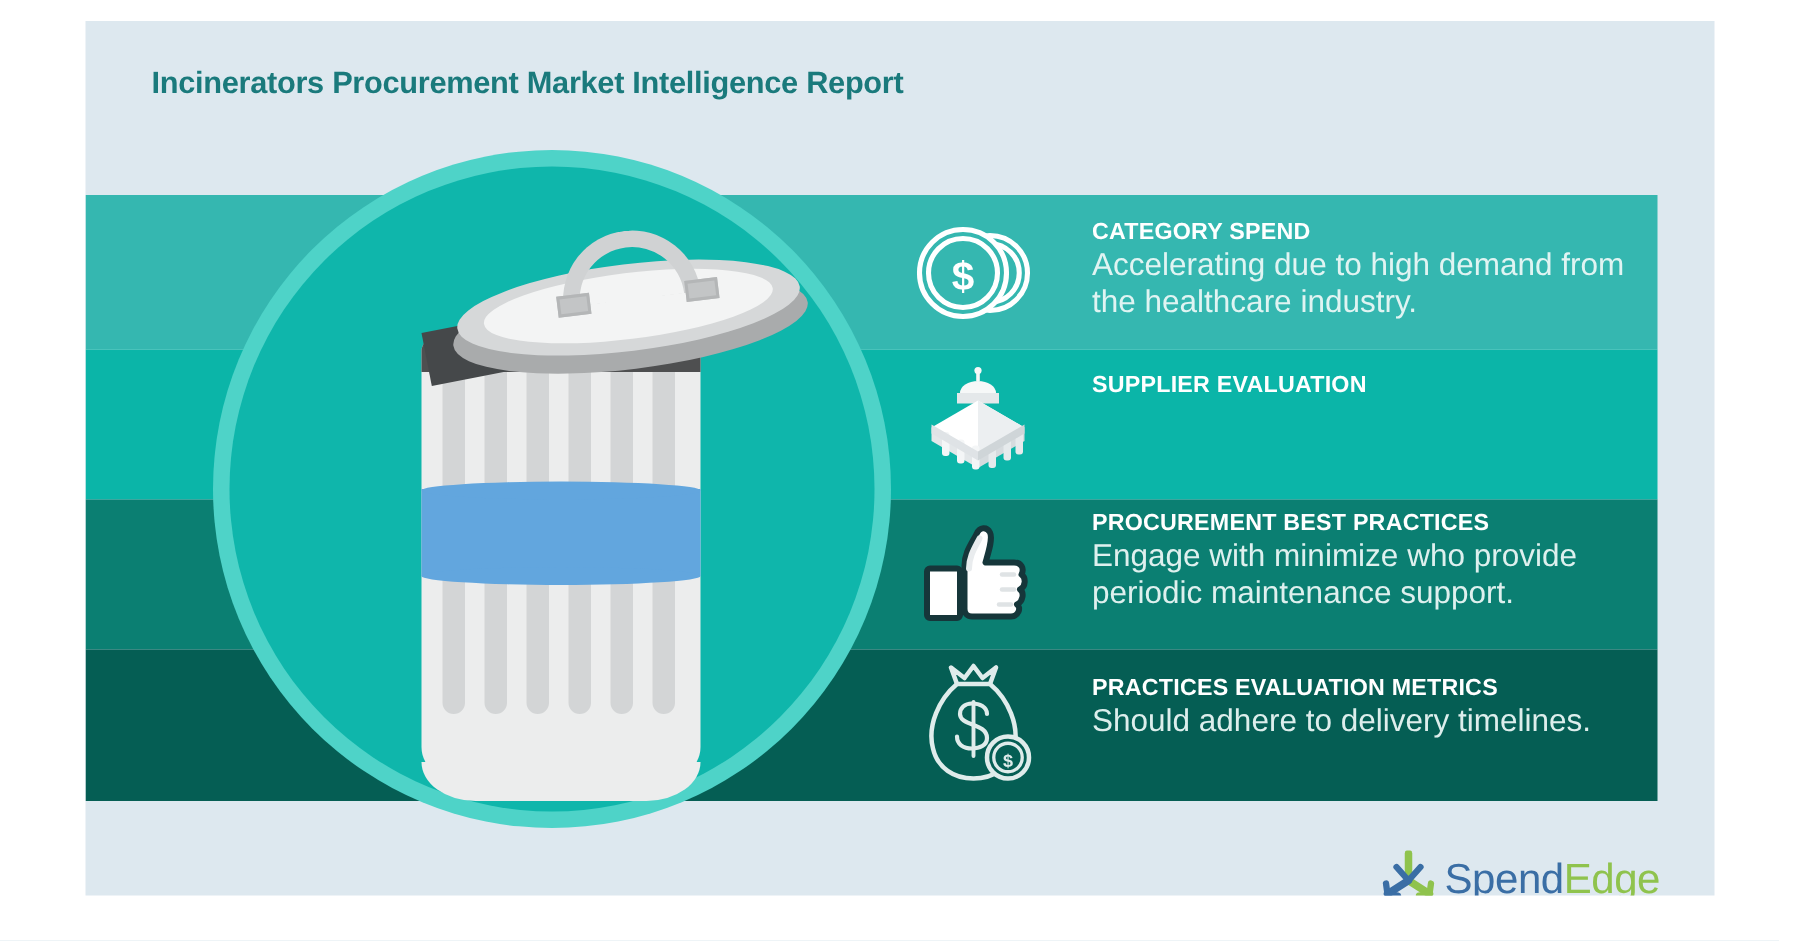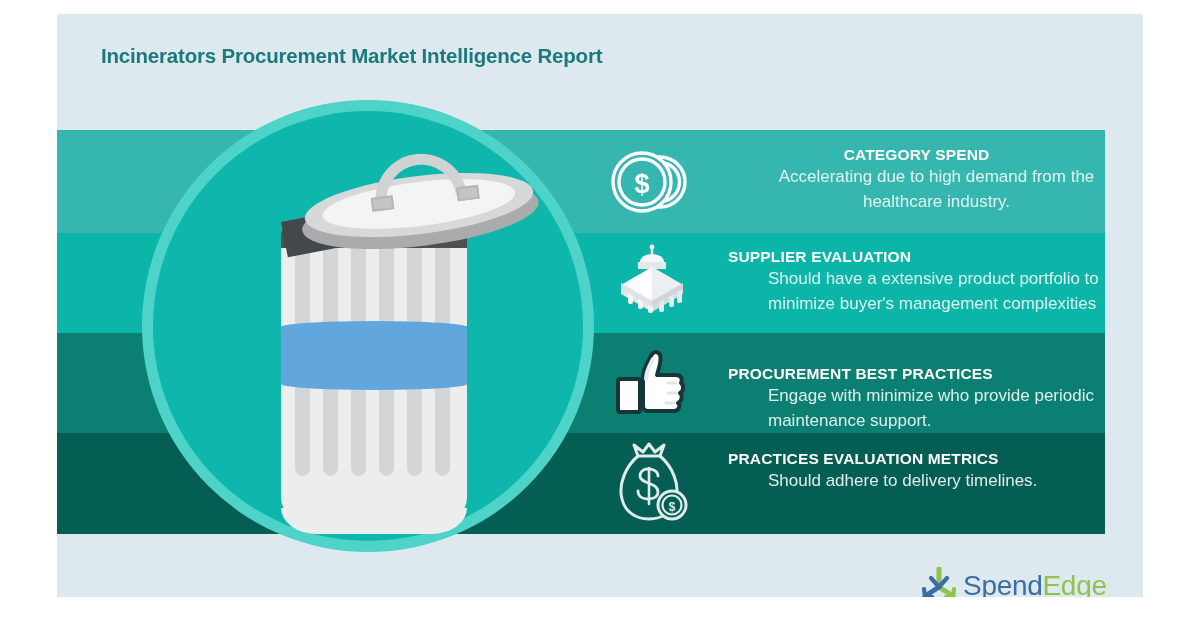--- a/index.html
+++ b/index.html
@@ -32,24 +32,23 @@
   .band{position:absolute;left:0;width:1048px;}
   .band .txtwrap{
     position:absolute;left:671px;
     color:#ffffff;
   }
   .band .bhead{
     font-size:15.5px;font-weight:bold;letter-spacing:0.15px;
     line-height:19px;white-space:nowrap;
   }
   .band .bbody{
-    font-size:17px;font-weight:normal;line-height:25px;
+    font-size:21px;font-weight:normal;line-height:25px;
     color:#eef9f8;opacity:.93;
     max-width:400px;
-    margin-left:40px;
   }
   .iconbox{
     position:absolute;left:543px;width:104px;
     display:flex;align-items:center;justify-content:center;
   }
 
   
   .circle-ring{
     position:absolute;left:85px;top:86px;
     width:452px;height:452px;border-radius:50%;
@@ -157,21 +156,21 @@
       <div class="band" style="top:0px;height:103px;background:#35b7b0;">
         <div class="iconbox" style="top:16px;height:72px;">
           <svg width="82" height="66" viewBox="0 0 82 66">
             <circle cx="49" cy="33" r="25" fill="none" stroke="#ffffff" stroke-width="3.4"></circle>
             <circle cx="49" cy="33" r="19.5" fill="none" stroke="#ffffff" stroke-width="3.4"></circle>
             <circle cx="31" cy="33" r="29" fill="#35b7b0" stroke="#ffffff" stroke-width="3.4"></circle>
             <circle cx="31" cy="33" r="23" fill="none" stroke="#ffffff" stroke-width="3.4"></circle>
             <text x="31" y="44" font-family="'Liberation Sans',sans-serif" font-size="27" font-weight="bold" fill="#ffffff" text-anchor="middle">$</text>
           </svg>
         </div>
-        <div class="txtwrap" style="top:15px;text-align:center;">
+        <div class="txtwrap" style="top:15px;">
           <div class="bhead">CATEGORY SPEND</div>
           <div class="bbody">Accelerating due to high demand from the healthcare industry.</div>
         </div>
       </div>
 
       <div class="band" style="top:103px;height:100px;background:#0bb5a8;">
         <div class="iconbox" style="top:11px;height:78px;">
           <svg width="86" height="78" viewBox="0 0 86 78">
             <g>
               <path d="M43 10 a12 8 0 0 1 12 8 l-24 0 a12 8 0 0 1 12 -8z" fill="#f6f8f8"></path>
@@ -192,42 +191,41 @@
                 <rect x="60" y="47" width="5" height="16" rx="2"></rect>
                 <rect x="68" y="43" width="5" height="16" rx="2"></rect>
               </g>
               <path d="M43 57 L74 39 L74 45 L43 63 Z" fill="#cfd5d8"></path>
               <path d="M12 39 L43 57 L43 63 L12 45 Z" fill="#dfe3e6"></path>
             </g>
           </svg>
         </div>
         <div class="txtwrap" style="top:14px;">
           <div class="bhead">SUPPLIER EVALUATION</div>
-          <div class="bbody" style="max-width:420px;">Should have a extensive product portfolio to minimize buyer's management complexities</div>
         </div>
       </div>
 
       <div class="band" style="top:203px;height:100px;background:#0b7f72;">
         <div class="iconbox" style="top:12px;height:76px;">
           <svg width="84" height="74" viewBox="0 0 84 74">
             <g stroke="#16363a" stroke-width="4" stroke-linejoin="round">
               <rect x="8" y="33" width="22" height="33" rx="2" fill="#ffffff"></rect>
               <path d="M33 31 C33 22 38 16 41 10 C43 5 48 5 50 9 C52 13 49 22 47 29
                        L66 29 C71 29 73 33 71 37 C74 39 74 45 70 47 C73 49 72 55 68 57
                        C71 59 69 65 64 65 L38 65 C35 65 33 63 33 60 Z" fill="#ffffff"></path>
             </g>
             <path d="M36 33 C36 25 40 19 43 13" stroke="#e9ecee" stroke-width="4" fill="none" stroke-linecap="round"></path>
             <g stroke="#dfe3e5" stroke-width="3" stroke-linecap="round">
               <path d="M58 37 L66 37"></path>
               <path d="M58 47 L66 47"></path>
               <path d="M56 57 L64 57"></path>
             </g>
           </svg>
         </div>
-        <div class="txtwrap" style="top:31px;">
+        <div class="txtwrap" style="top:6px;">
           <div class="bhead">PROCUREMENT BEST PRACTICES</div>
           <div class="bbody">Engage with minimize who provide periodic maintenance support.</div>
         </div>
       </div>
 
       <div class="band" style="top:303px;height:101px;background:#055e54;">
         <div class="iconbox" style="top:10px;height:80px;">
           <svg width="80" height="82" viewBox="0 0 80 82">
             <g fill="none" stroke="#dfeceb" stroke-width="3" stroke-linejoin="round" stroke-linecap="round">
               <path d="M26 14 L22 3 L31 10 L37 2 L43 10 L52 3 L48 14"></path>

